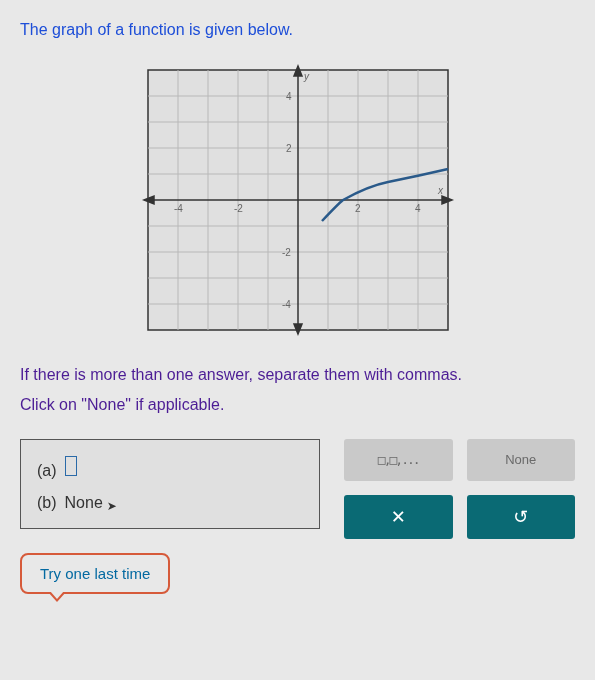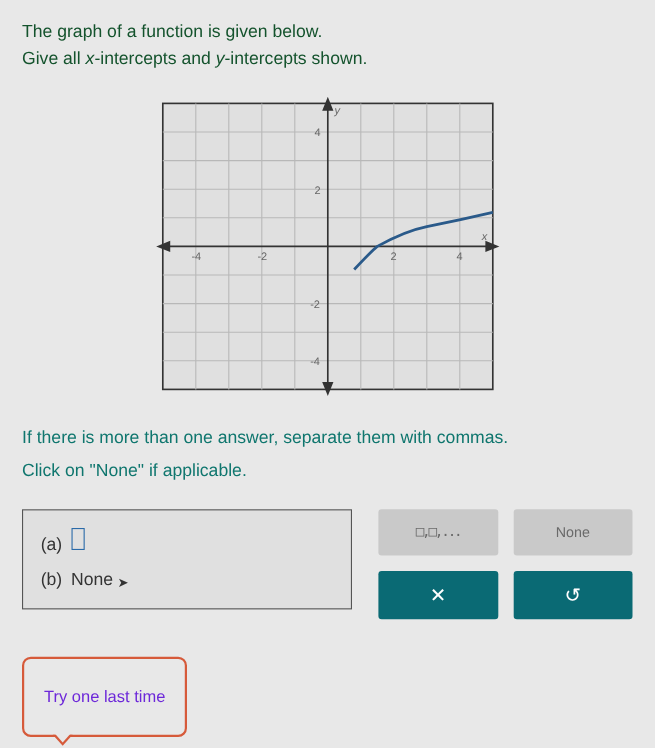--- a/index.html
+++ b/index.html
@@ -5,29 +5,29 @@
     * { box-sizing: border-box; margin: 0; padding: 0; }
     body {
       width: 595px;
       height: 680px;
       font-family: Arial, sans-serif;
       background: #e8e8e8;
       color: #333;
       padding: 18px 20px;
       position: relative;
     }
-    .instructions { font-size: 16px; line-height: 1.5; color: #14532d; }
+    .instructions { font-size: 16px; line-height: 1.5; color: #1d4ed8; }
     .instructions .var { font-style: italic; }
     .graph-wrap {
       display: flex;
       justify-content: center;
       margin: 18px 0 20px 0;
     }
     svg.graph { width: 320px; height: 280px; }
-    .below-text { font-size: 16px; line-height: 1.9; color: #0f766e; }
+    .below-text { font-size: 16px; line-height: 1.9; color: #4c1d95; }
     .answer-row {
       display: flex;
       margin-top: 18px;
       gap: 24px;
       align-items: flex-start;
     }
     .answer-box {
       border: 1px solid #555;
       background: #e0e0e0;
       padding: 14px 16px;
@@ -81,29 +81,28 @@
       border-radius: 3px;
       background: #0a6a74;
       color: #fff;
       font-size: 18px;
       display: flex;
       align-items: center;
       justify-content: center;
       cursor: pointer;
     }
     .try-bubble {
-      margin-top: 20px;
       position: relative;
       display: inline-block;
       border: 2px solid #d65a3a;
       border-radius: 8px;
       background: #e8e8e8;
-      padding: 26px 18px;
+      padding: 10px 18px;
       font-size: 15px;
-      color: #6d28d9;
+      color: #0369a1;
     }
     .try-bubble::after {
       content: "";
       position: absolute;
       bottom: -10px;
       left: 26px;
       width: 0; height: 0;
       border-left: 9px solid transparent;
       border-right: 9px solid transparent;
       border-top: 10px solid #d65a3a;
@@ -120,23 +119,20 @@
       z-index: 1;
     }
   </style>
 </head>
 <body>
 
 
 
 <div class="instructions">
   <div>The graph of a function is given below.</div>
-  <div>
-    <span>Give all </span><span class="var">x</span><span>-intercepts and </span><span class="var">y</span><span>-intercepts shown.</span>
-  </div>
 </div>
 
 <div class="graph-wrap">
   <svg class="graph" viewBox="0 0 320 280">
     <rect x="10" y="10" width="300" height="260" fill="#e0e0e0" stroke="#333" stroke-width="1.5"></rect>
 
     <g stroke="#b8b8b8" stroke-width="1">
       <line x1="40" y1="10" x2="40" y2="270"></line>
       <line x1="70" y1="10" x2="70" y2="270"></line>
       <line x1="100" y1="10" x2="100" y2="270"></line>

